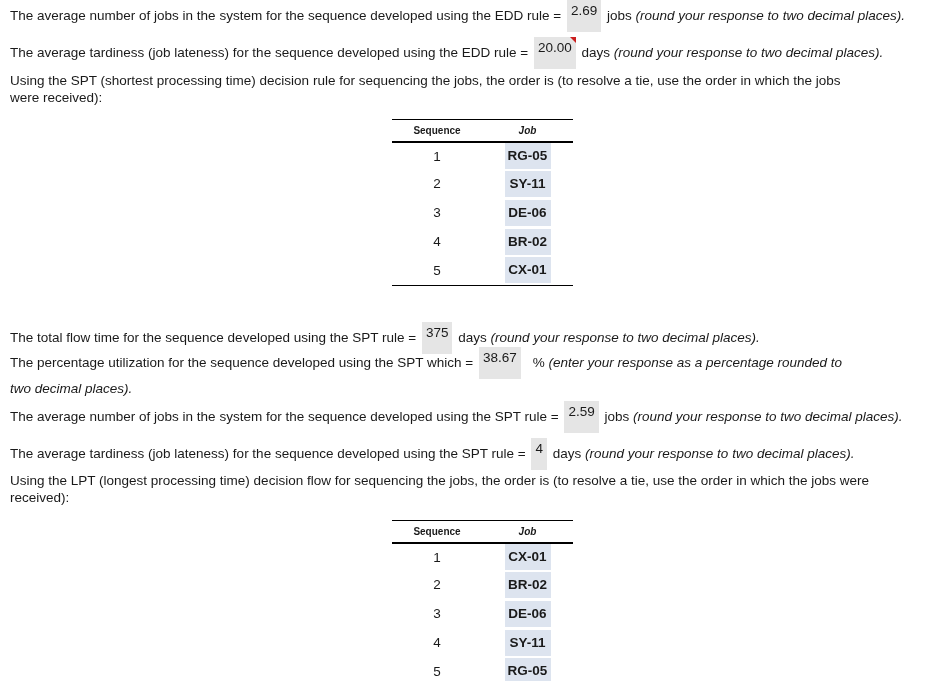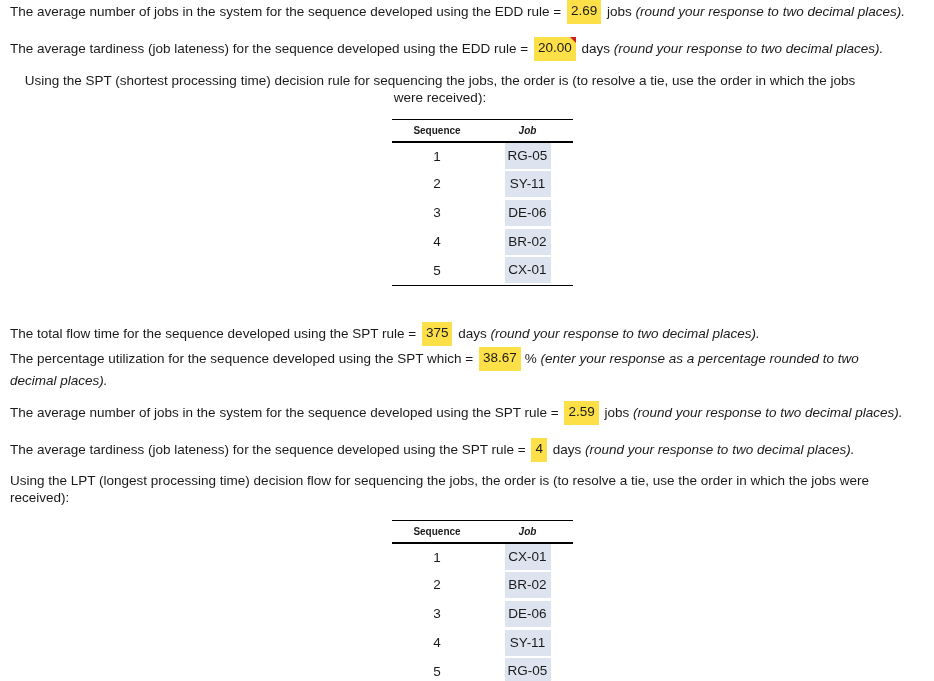--- a/index.html
+++ b/index.html
@@ -3,39 +3,39 @@
 <meta charset="utf-8">
 <style>
   html, body { margin: 0; padding: 0; background: #ffffff; }
   body {
     width: 934px; height: 681px; overflow: hidden; position: relative;
     font-family: "Liberation Sans", sans-serif; font-size: 13.5px; color: #1a1a1a;
   }
   .line { position: absolute; left: 10px; white-space: nowrap; line-height: 18px; }
   .para { position: absolute; left: 10px; width: 860px; line-height: 17px; white-space: normal; }
   .ans {
-    display: inline-block; background: #fde047; padding: 0 4px; margin: 0 2px;
-    line-height: 22px; height: 24px; vertical-align: middle; position: relative;
+    display: inline-block; background: #e5e5e5; padding: 0 4px; margin: 0 2px;
+    line-height: 22px; height: 32px; vertical-align: middle; position: relative;
   }
   .ans.flag::after {
     content: ""; position: absolute; right: 0; top: 0;
     border-top: 6px solid #cc1f1f; border-left: 6px solid transparent;
   }
   em { font-style: italic; }
   table.seq {
     position: absolute; left: 392px; width: 181px; border-collapse: collapse;
     font-size: 13.5px;
   }
   table.seq th {
     font-weight: bold; font-size: 10px; height: 18px; padding: 1px 0 2px 0;
     border-top: 1px solid #000; border-bottom: 2px solid #000; text-align: center;
   }
   table.seq td { text-align: center; padding: 0; }
   table.seq td .cell {
-    display: inline-block; background: #dde4ef; width: 46px; height: 26px; line-height: 26px;
+    display: inline-block; background: #dde4ef; width: 46px; height: 26px; line-height: 26px; font-weight: bold;
   }
   table.seq tbody tr { height: 29px; }
   table.seq tbody tr:first-child { height: 27px; }
   table.seq tbody tr.last td { border-bottom: 1px solid #000; }
   .col-seq { width: 90px; }
   .col-job { width: 91px; font-style: italic; }
 </style>
 </head>
 <body>
 
@@ -46,21 +46,21 @@
   <em>(round your response to two decimal places).</em>
 </div>
 
 <div class="line" style="top:37px;">
   <span>The average tardiness (job lateness) for the sequence developed using the EDD rule =</span>
   <span class="ans flag">20.00</span>
   <span>days</span>
   <em>(round your response to two decimal places).</em>
 </div>
 
-<div class="para" style="top:72px;text-align:center;">Using the SPT (shortest processing time) decision rule for sequencing the jobs, the order is (to resolve a tie, use the order in which the jobs were received):</div>
+<div class="para" style="top:72px;">Using the SPT (shortest processing time) decision rule for sequencing the jobs, the order is (to resolve a tie, use the order in which the jobs were received):</div>
 
 <table class="seq" style="top:119px;">
   <thead>
     <tr>
       <th class="col-seq">Sequence</th>
       <th class="col-job">Job</th>
     </tr>
   </thead>
   <tbody>
     <tr>
@@ -88,21 +88,21 @@
 
 <div class="line" style="top:322px;">
   <span>The total flow time for the sequence developed using the SPT rule =</span>
   <span class="ans">375</span>
   <span>days</span>
   <em>(round your response to two decimal places).</em>
 </div>
 
 <div class="para" style="top:347px; width:850px; line-height:20px;">
   <span>The percentage utilization for the sequence developed using the SPT which =</span>
-  <span class="ans" style="margin-right:4px;">38.67</span><span>%</span>
+  <span class="ans" style="margin-right:12px;">38.67</span><span>%</span>
   <em>(enter your response as a percentage rounded to two decimal places).</em>
 </div>
 
 <div class="line" style="top:401px;">
   <span>The average number of jobs in the system for the sequence developed using the SPT rule =</span>
   <span class="ans">2.59</span>
   <span>jobs</span>
   <em>(round your response to two decimal places).</em>
 </div>
 

